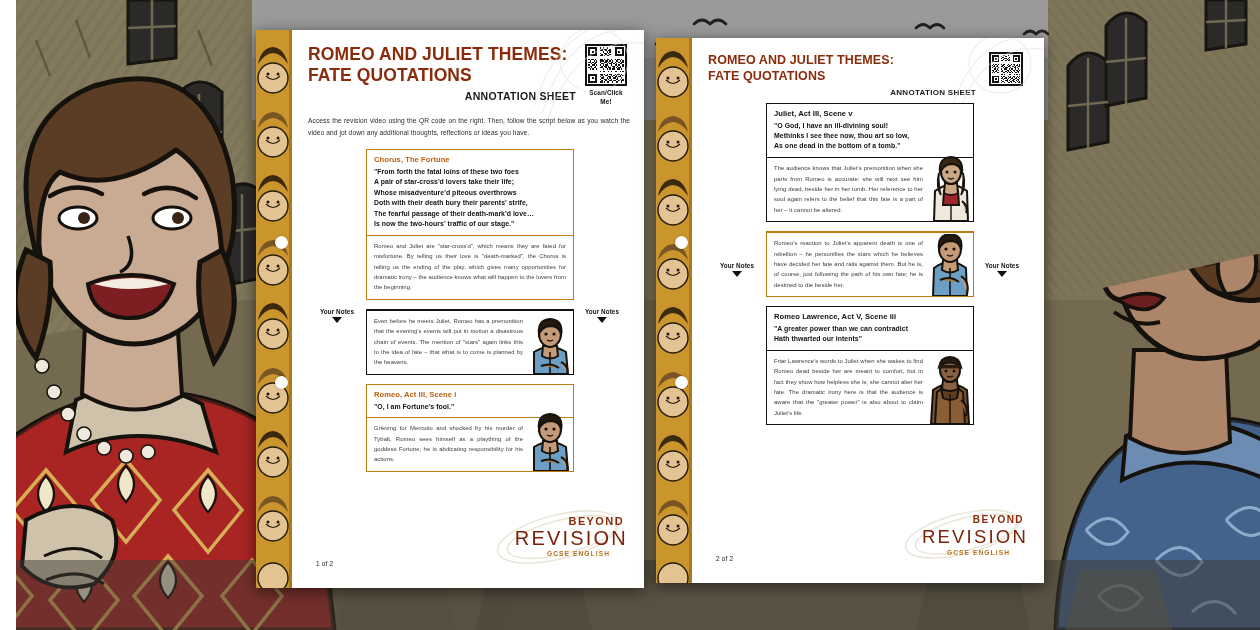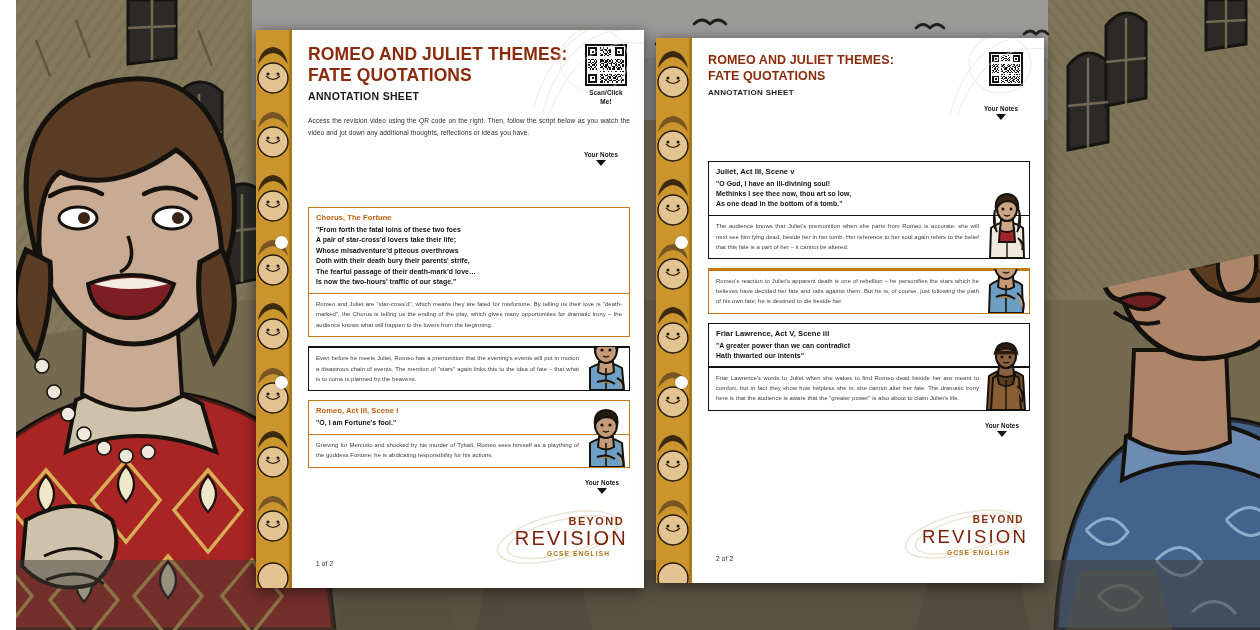--- a/index.html
+++ b/index.html
@@ -59,20 +59,21 @@
     color: #8a2b0b;
     font-weight: bold;
   }
   #page2 h1.title { font-size: 12.5px; line-height: 1.3; }
   h2.subtitle {
     margin: 5px 0 0 0;
     font-size: 10.5px;
     letter-spacing: .3px;
     color: #1a1a1a;
     font-weight: bold;
+    text-align: right;
   }
   #page2 h2.subtitle { font-size: 8px; margin-top: 3px; }
 
   .qr-wrap { width: 48px; text-align: center; flex: 0 0 auto; }
   .qr { width: 42px; height: 42px; border: 2px solid #111; background:#fff; display:block; margin: 0 auto; }
   #page2 .qr { width: 34px; height: 34px; }
   .qr-label {
     margin-top: 3px; font-size: 6.4px; font-weight: bold;
     color: #111; line-height: 1.35; letter-spacing: .1px;
   }
@@ -81,23 +82,22 @@
     margin: 9px 0 0 0;
     font-size: 6.6px;
     line-height: 1.78;
     color: #2a2a2a;
     text-align: justify;
     letter-spacing: .1px;
   }
 
   
   .notes-row {
-    display: flex; align-items: flex-end;
+    display: flex; align-items: center;
     margin-top: 10px;
-    flex-direction: column;
   }
   #page2 .notes-row { margin-top: 6px; }
   .notes-col { width: 58px; flex: 0 0 58px; text-align: center; padding-top: 2px; }
   .notes-col.right { width: 56px; flex: 0 0 56px; }
   .notes-label { font-size: 6.3px; font-weight: bold; color: #111; letter-spacing: .1px; }
   .notes-caret {
     width: 0; height: 0; margin: 2px auto 0 auto;
     border-left: 5px solid transparent;
     border-right: 5px solid transparent;
     border-top: 6px solid #111;
@@ -971,21 +971,21 @@
                 <circle cx="27" cy="15" r="1.6" fill="#16120c"></circle>
               <path d="M20 21 q3 2 6 0" fill="none" stroke="#16120c" stroke-width="1.5"></path>
               <path d="M23 34 L23 62" stroke="#16120c" stroke-width="1.6" fill="none"></path>
               <path d="M34 42 q9 6 6 18" fill="#c49a78" stroke="#16120c" stroke-width="2"></path>
               <path d="M13 46 q10 -5 19 2" fill="#b07f3b" stroke="#16120c" stroke-width="2"></path>
             </svg>
           </div>
 
           <div class="qbox has-figure">
             <div class="qbox-quote">
-              <div class="q-src">Friar Lawrence, Act V, Scene iii</div>
+              <div class="q-src">Romeo Lawrence, Act V, Scene iii</div>
               <div class="q-line">"A greater power than we can contradict</div>
               <div class="q-line">Hath thwarted our intents"</div>
             </div>
             <div class="qbox-divider"></div>
             <div class="qbox-analysis">Friar Lawrence's words to Juliet when she wakes to find Romeo dead beside her are meant to comfort, but in fact they show how helpless she is; she cannot alter her fate. The dramatic irony here is that the audience is aware that the "greater power" is also about to claim Juliet's life.</div>
             <svg class="figure" width="46" height="68" viewBox="0 0 46 68" aria-hidden="true">
               <path d="M4 68 L6 34 Q23 22 40 34 L42 68 Z" fill="#7a5230" stroke="#16120c" stroke-width="2"></path>
               <path d="M10 36 q13 -10 26 0 l2 32 l-30 0 Z" fill="#8a5e35" stroke="#16120c" stroke-width="2"></path>
               <path d="M14 32 q9 -8 18 0 l-2 10 q-7 4 -14 0 Z" fill="#5d3d20" stroke="#16120c" stroke-width="2"></path>
               <path d="M16 24 L30 24 L31 33 Q23 37 15 33 Z" fill="#8a6243" stroke="#16120c" stroke-width="2"></path>

